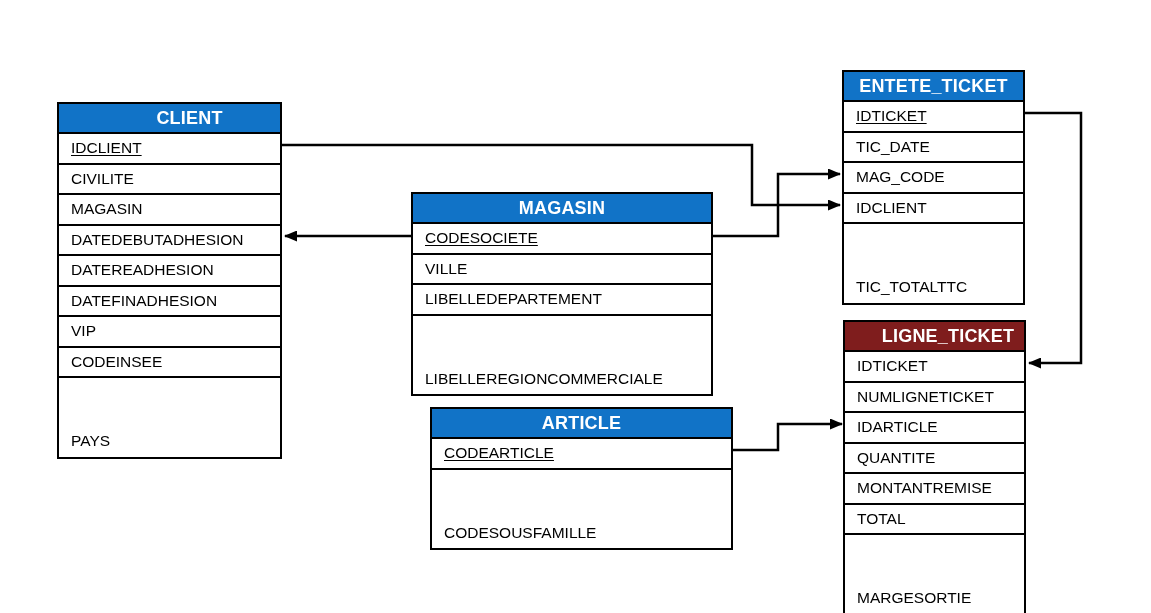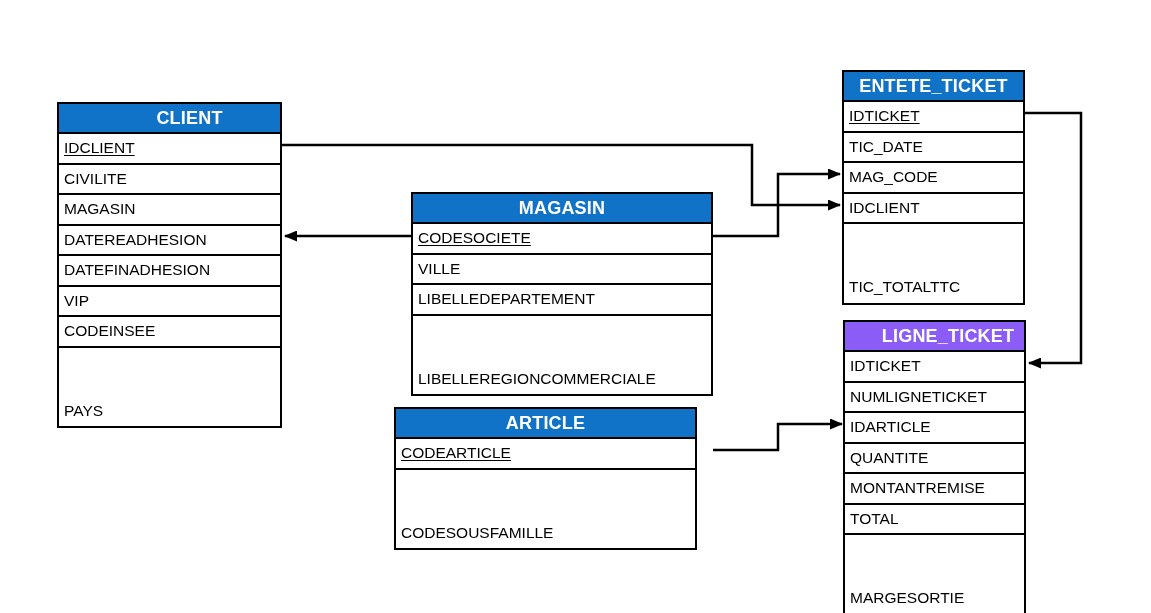--- a/index.html
+++ b/index.html
@@ -14,29 +14,29 @@
     border:2px solid #000000;
   }
   .tbl .hd {
     height:28px; line-height:28px; text-align:center;
     color:#ffffff; font-weight:bold; font-size:18px; letter-spacing:0.2px;
     border-bottom:2px solid #000000;
     background:#1173C7;
   }
   .tbl .row {
     box-sizing:border-box; height:30.5px; border-bottom:2px solid #000000;
-    display:flex; align-items:center; padding-left:5px;
+    display:flex; align-items:center; padding-left:12px;
     font-size:15.5px; color:#000000; white-space:nowrap; overflow:hidden;
   }
   .tbl .row:last-child { border-bottom:none;margin-top:48px; }
   .tbl .row.pk { text-decoration:underline; text-underline-offset:2px; }
   
   #t-client        { left:57px;  top:102px; width:225px; }
   #t-magasin       { left:411px; top:192px; width:302px; }
-  #t-article       { left:394px; top:407px; width:303px; }
+  #t-article       { left:430px; top:407px; width:303px; }
   #t-entete-ticket { left:842px; top:70px;  width:183px; }
   #t-ligne-ticket  { left:843px; top:320px; width:183px; }
 </style>
 </head>
 <body>
 
 <div class="canvas">
 
   <svg class="wires" width="1151" height="613">
     <defs>
@@ -49,20 +49,21 @@
     <polyline class="wire" points="713,236 778,236 778,174 840,174" marker-end="url(#arr)"></polyline>
     <polyline class="wire" points="1025,113 1081,113 1081,363 1029,363" marker-end="url(#arr)"></polyline>
     <polyline class="wire" points="713,450 778,450 778,424 842,424" marker-end="url(#arr)"></polyline>
   </svg>
 
   <div class="tbl" id="t-client">
     <div class="hd" style="background: rgb(17, 115, 199); padding-left: 40px;">CLIENT</div>
     <div class="row pk">IDCLIENT</div>
     <div class="row">CIVILITE</div>
     <div class="row">MAGASIN</div>
+    <div class="row">DATEDEBUTADHESION</div>
     <div class="row">DATEREADHESION</div>
     <div class="row">DATEFINADHESION</div>
     <div class="row">VIP</div>
     <div class="row">CODEINSEE</div>
     <div class="row">PAYS</div>
   </div>
 
   <div class="tbl" id="t-magasin">
     <div class="hd" style="background: rgb(17, 115, 199);">MAGASIN</div>
     <div class="row pk">CODESOCIETE</div>
@@ -80,21 +81,21 @@
   <div class="tbl" id="t-entete-ticket">
     <div class="hd" style="background: rgb(17, 115, 199);">ENTETE_TICKET</div>
     <div class="row pk">IDTICKET</div>
     <div class="row">TIC_DATE</div>
     <div class="row">MAG_CODE</div>
     <div class="row">IDCLIENT</div>
     <div class="row">TIC_TOTALTTC</div>
   </div>
 
   <div class="tbl" id="t-ligne-ticket">
-    <div class="hd" style="background: #8b5cf6; padding-left: 27px;">LIGNE_TICKET</div>
+    <div class="hd" style="background: #7f1d1d; padding-left: 27px;">LIGNE_TICKET</div>
     <div class="row">IDTICKET</div>
     <div class="row">NUMLIGNETICKET</div>
     <div class="row">IDARTICLE</div>
     <div class="row">QUANTITE</div>
     <div class="row">MONTANTREMISE</div>
     <div class="row">TOTAL</div>
     <div class="row">MARGESORTIE</div>
   </div>
 
 </div>

